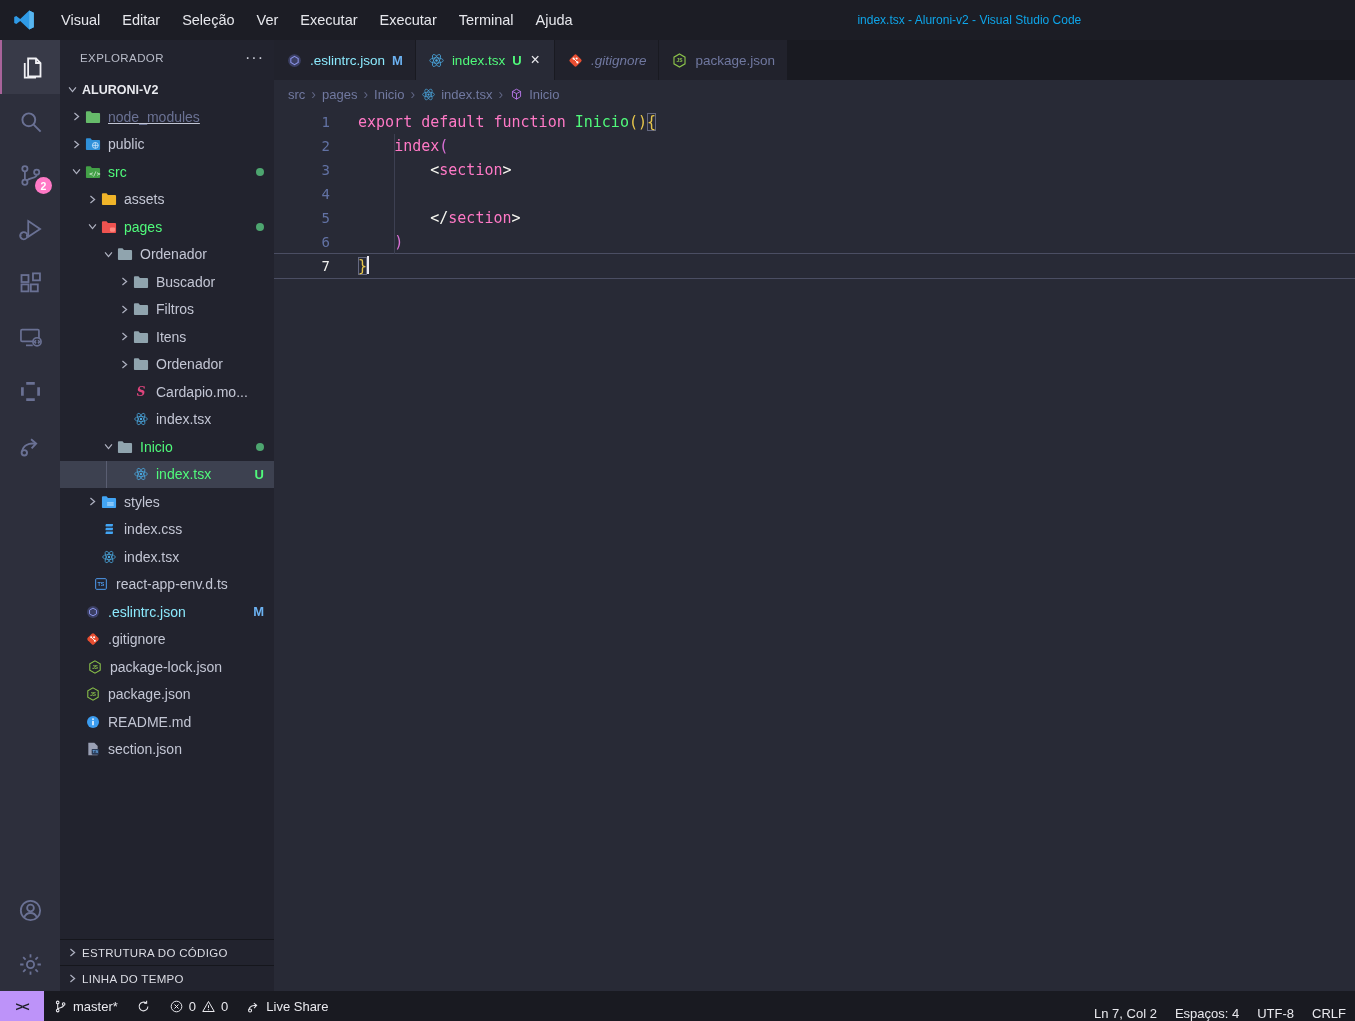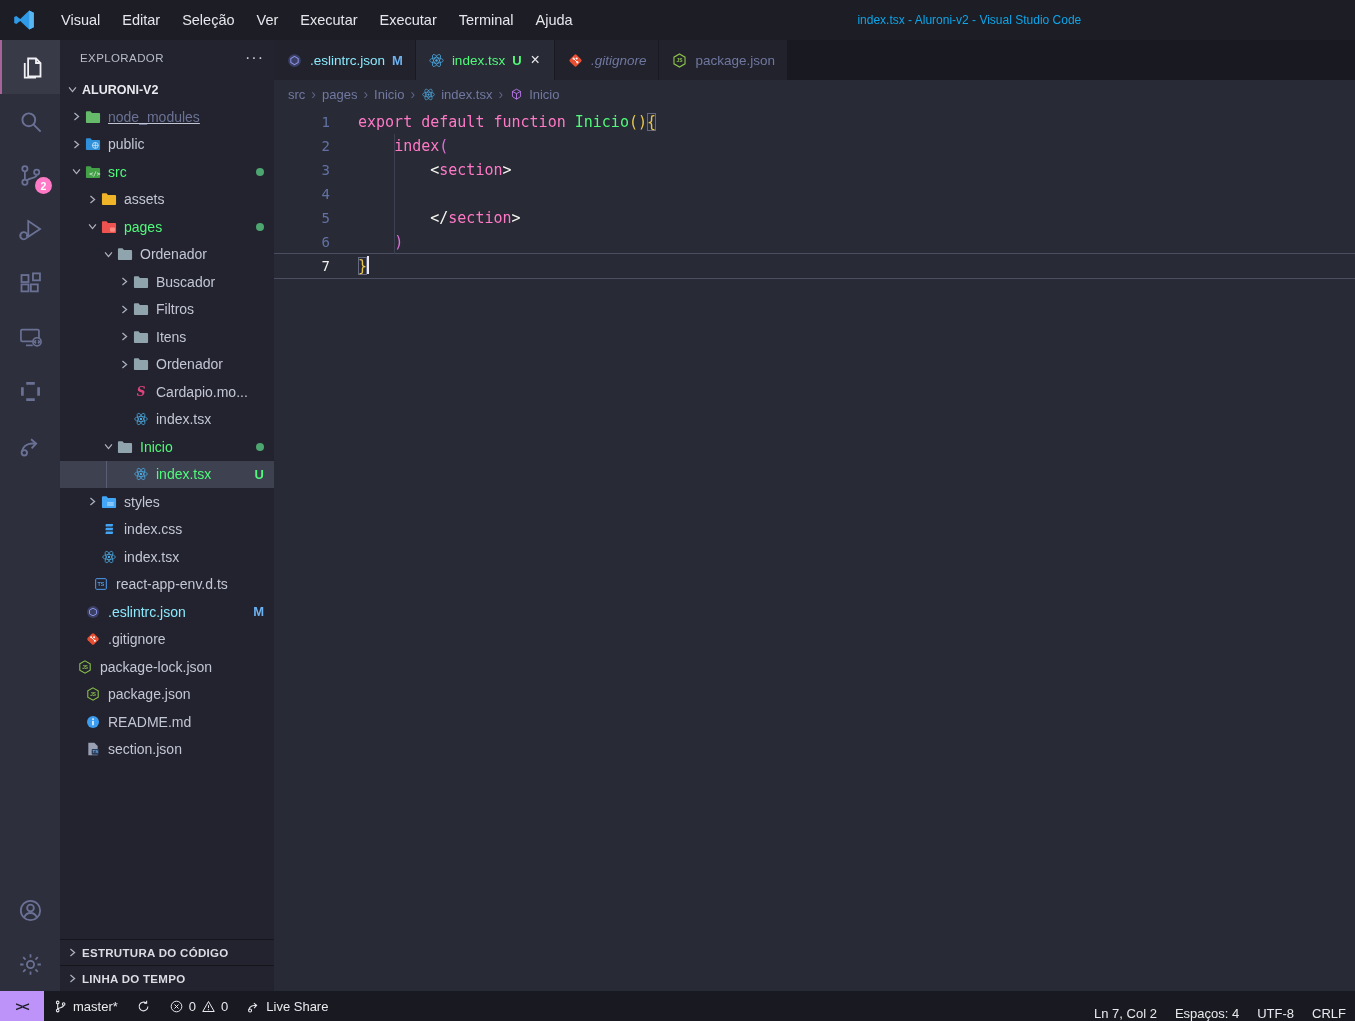--- a/index.html
+++ b/index.html
@@ -48,21 +48,21 @@
   .ticon{width:18px;height:16px;flex:0 0 18px;margin-right:6px;display:flex;align-items:center;justify-content:center;}
   .ticon svg{width:16px;height:16px;}
   .tlabel{white-space:nowrap;overflow:hidden;text-overflow:ellipsis;}
   .tone-green{color:var(--green);} .tone-cyan{color:var(--cyan);} .tone-dim{color:var(--dim);}
   .tright{margin-left:auto;margin-right:10px;display:flex;align-items:center;gap:6px;}
   .gdot{width:8px;height:8px;border-radius:50%;background:#4da56f;}
   .tbadge{font-size:13px;font-weight:bold;}
   .badge-U{color:var(--green);} .badge-M{color:#6cb2f2;}
   .tguide{position:absolute;left:46px;top:0;bottom:0;width:1px;background:#5a5e72;}
   .sb-bottom{margin-top:auto;}
-  .sb-section{height:26px;display:flex;align-items:center;border-top:1px solid #15161c;font-size:11.5px;font-weight:bold;color:#dcdde4;letter-spacing:.3px;cursor:pointer;}
+  .sb-section{height:26px;display:flex;align-items:center;border-top:1px solid #15161c;font-size:11.5px;font-weight:normal;color:#dcdde4;letter-spacing:.3px;cursor:pointer;}
   .sb-section .chev{margin:0 2px 0 4px;}
 
   
   .editorcol{display:flex;flex-direction:column;min-width:0;background:var(--bg-editor);}
   .tabbar{height:40px;background:var(--bg-dark);display:flex;align-items:stretch;}
   .tab{display:flex;align-items:center;padding:0 12px;background:var(--tab-inactive);border-right:1px solid var(--bg-dark);font-size:13.5px;color:var(--muted);cursor:pointer;gap:7px;}
   .tab.active{background:var(--bg-editor);}
   .tab .tab-icon svg{width:17px;height:17px;display:block;}
   .tab-label.italic{font-style:italic;}
   .tab-badge{font-weight:bold;font-size:13px;}
@@ -488,21 +488,21 @@
               <svg viewBox="0 0 24 24">
                 <rect x="5.2" y="5.2" width="13.6" height="13.6" rx="2.5" transform="rotate(45 12 12)" fill="#e84e31"></rect>
                 <path d="M8.8 8.8l6.4 6.4" stroke="#fff" stroke-width="1.3"></path>
                 <circle cx="9.3" cy="9.3" r="1.5" fill="#fff"></circle>
                 <circle cx="14.7" cy="14.7" r="1.5" fill="#fff"></circle>
                 <circle cx="13.6" cy="9.2" r="1.5" fill="#fff"></circle>
               </svg>
             </span>
             <span class="tlabel">.gitignore</span>
           </div>
-          <div class="trow" style="padding-left: 0; text-align: center;">
+          <div class="trow" style="padding-left: 10px; text-align: center;">
             <span class="chev"></span>
             <span class="ticon">
               <svg viewBox="0 0 24 24">
                 <path d="M12 2.8l7.8 4.5v9.4L12 21.2l-7.8-4.5V7.3z" fill="none" stroke="#8bc34a" stroke-width="1.6"></path>
                 <text x="12" y="14.8" font-size="7" fill="#8bc34a" text-anchor="middle" font-family="Liberation Sans, sans-serif" font-weight="bold">JS</text>
               </svg>
             </span>
             <span class="tlabel">package-lock.json</span>
           </div>
           <div class="trow" style="padding-left: 8px;">

